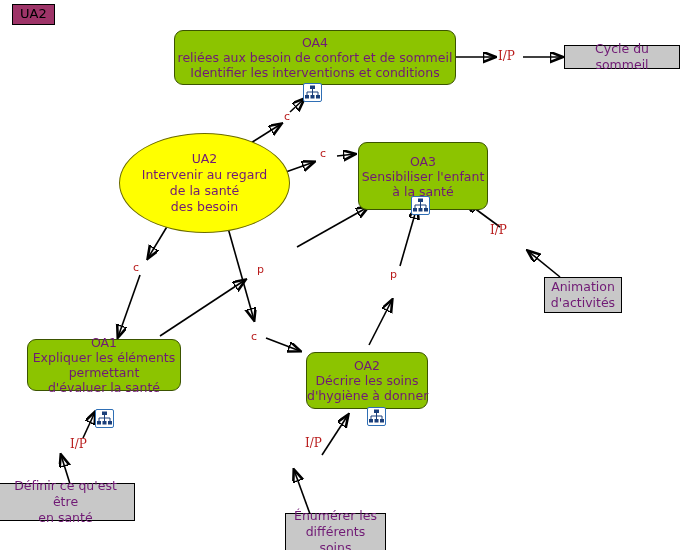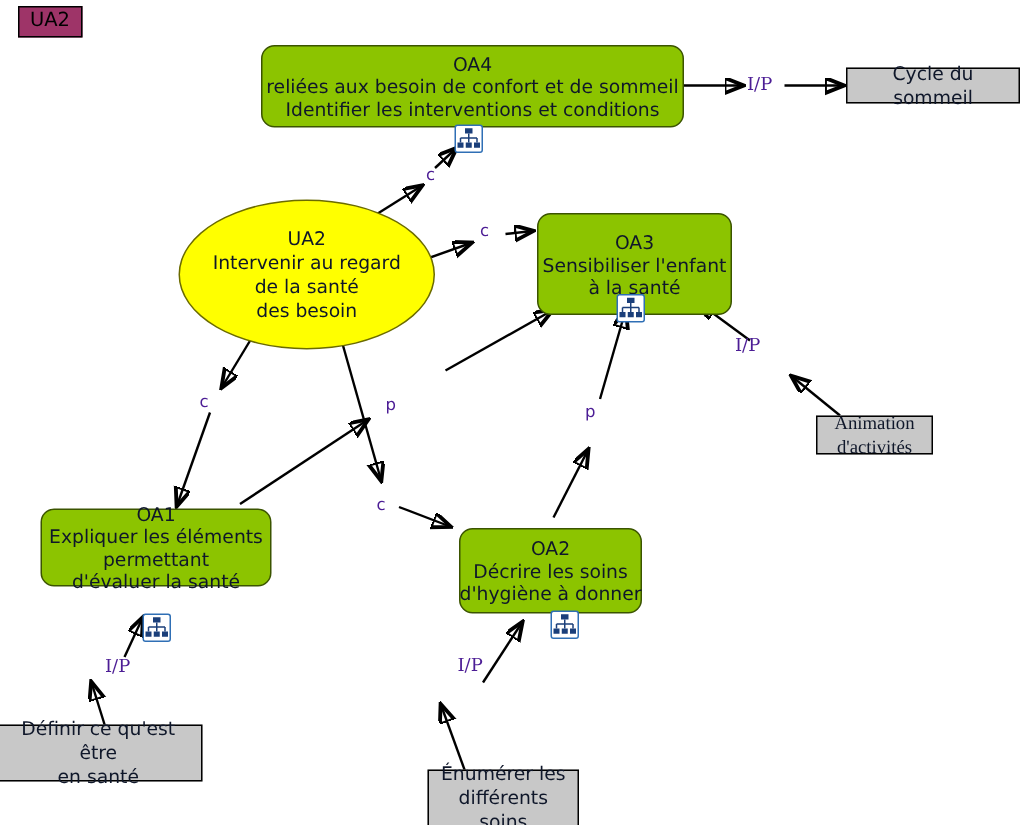--- a/index.html
+++ b/index.html
@@ -28,24 +28,23 @@
   svg.edges line, svg.edges path {
     stroke: #000000;
     stroke-width: 1.6;
     fill: none;
   }
   .node {
     position: absolute;
     box-sizing: border-box;
     display: flex;
     flex-direction: column;
-    align-items: center;
     justify-content: center;
     text-align: center;
-    color: #0f172a;
+    color: #701a75;
   }
   .ua-tab {
     position: absolute;
     left: 12px;
     top: 4px;
     background: #9e3468;
     border: 1px solid #000000;
     color: #000000;
     font-size: 13px;
     line-height: 14px;
@@ -74,21 +73,21 @@
     border: 1px solid #000000;
     font-size: 12.5px;
     line-height: 16px;
     padding: 3px 4px;
   }
   .edge-label {
     position: absolute;
     font-family: "DejaVu Serif", "Liberation Serif", serif;
     font-size: 12px;
     line-height: 13px;
-    color: #4c1d95;
+    color: #b91c1c;
     white-space: nowrap;
   }
   .edge-label.small {
     font-family: "DejaVu Sans", "Liberation Sans", sans-serif;
     font-size: 11px;
   }
   .badge {
     position: absolute;
     width: 19px;
     height: 19px;
@@ -190,21 +189,21 @@
   <span class="badge" style="left:411px; top:196px;">
     <svg width="17" height="17" viewBox="0 0 17 17" aria-hidden="true">
       <rect x="6" y="1.5" width="5" height="3.5" fill="#1b3f7a"></rect>
       <path d="M8.5,5 L8.5,8 M3,8 L14,8 M3,8 L3,11 M8.5,8 L8.5,11 M14,8 L14,11" stroke="#1b3f7a" stroke-width="1" fill="none"></path>
       <rect x="1" y="11" width="4" height="3.5" fill="#1b3f7a"></rect>
       <rect x="6.5" y="11" width="4" height="3.5" fill="#1b3f7a"></rect>
       <rect x="12" y="11" width="4" height="3.5" fill="#1b3f7a"></rect>
     </svg>
   </span>
 
-  <div class="node res-box" style="left:544px; top:277px; width:78px; height:26px;font-family:Liberation Serif, serif;">
+  <div class="node res-box" style="left:544px; top:277px; width:78px; height:36px;">
     <div>Animation</div>
     <div>d'activités</div>
   </div>
 
   <div class="node oa-box" style="left:27px; top:339px; width:154px; height:52px;">
     <div class="title-line">OA1</div>
     <div class="body-line">Expliquer les éléments</div>
     <div class="body-line">permettant</div>
     <div class="body-line">d'évaluer la santé</div>
   </div>

